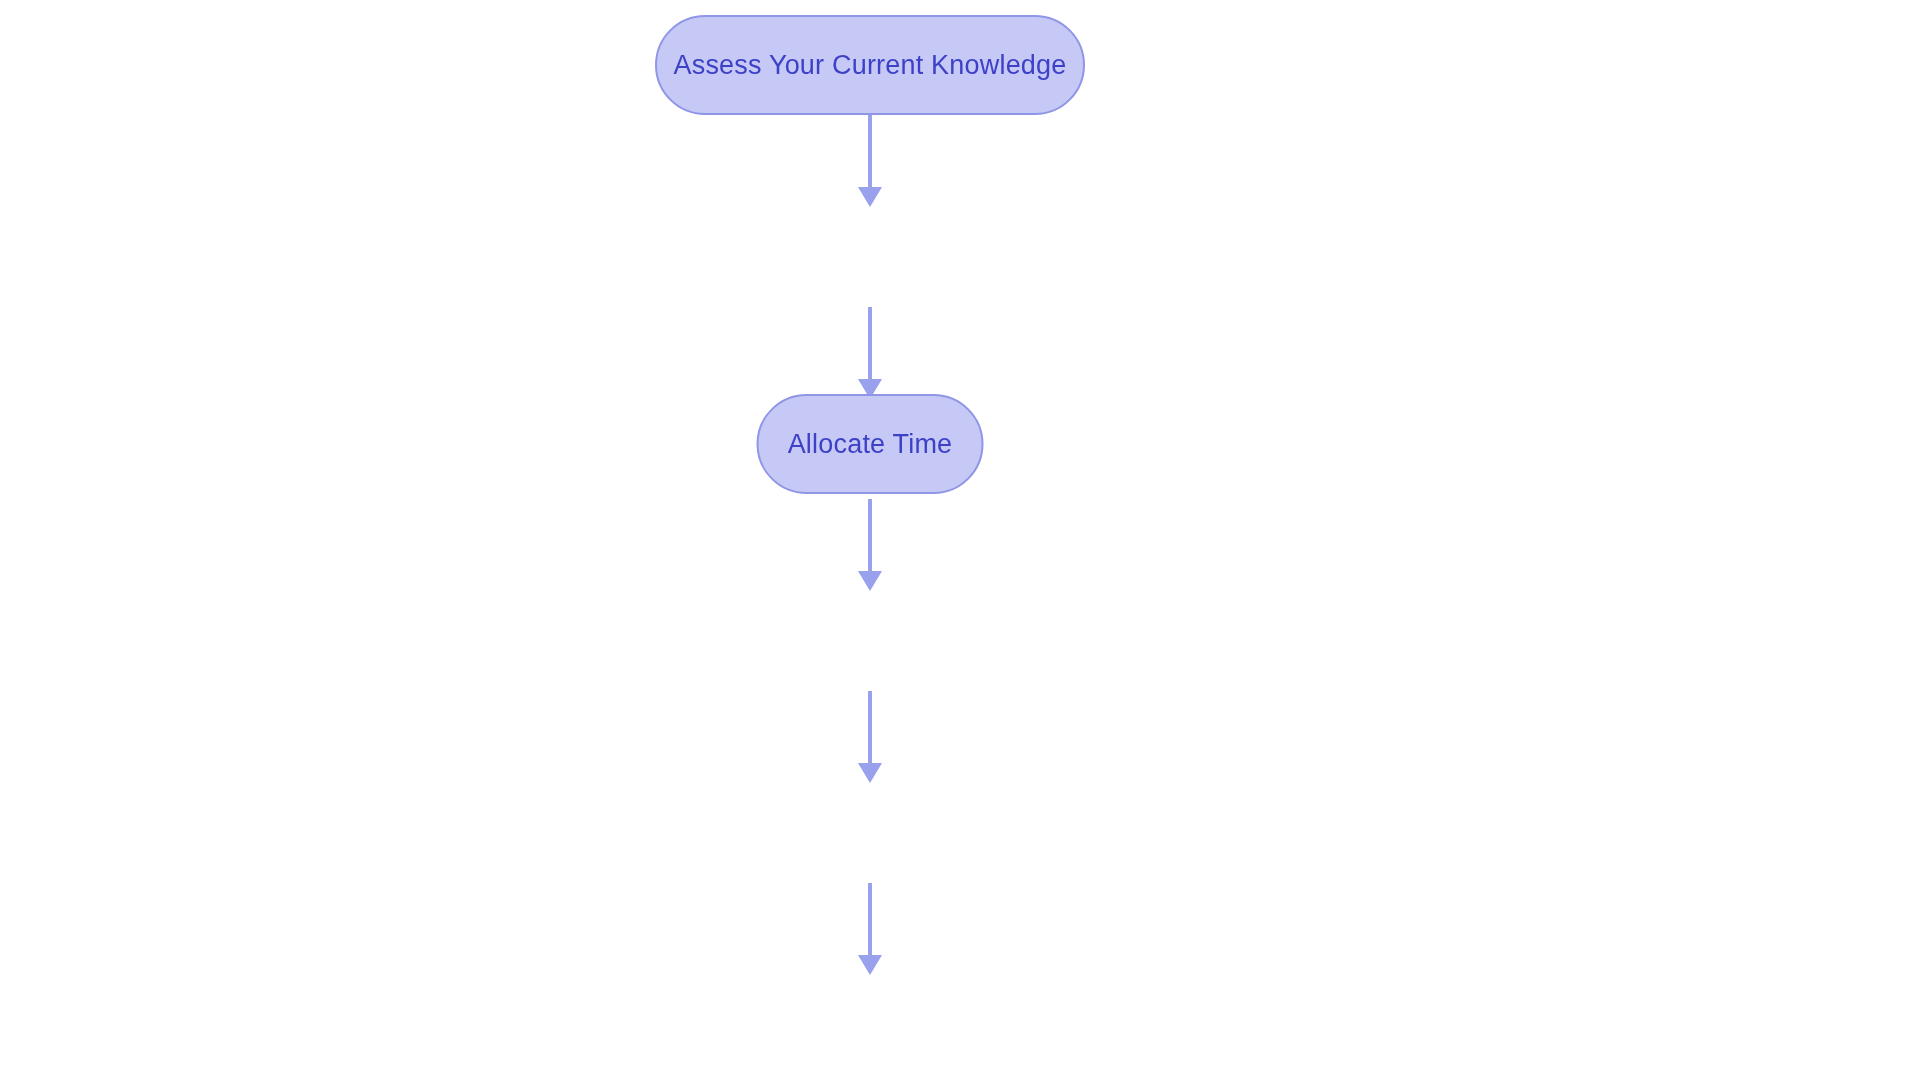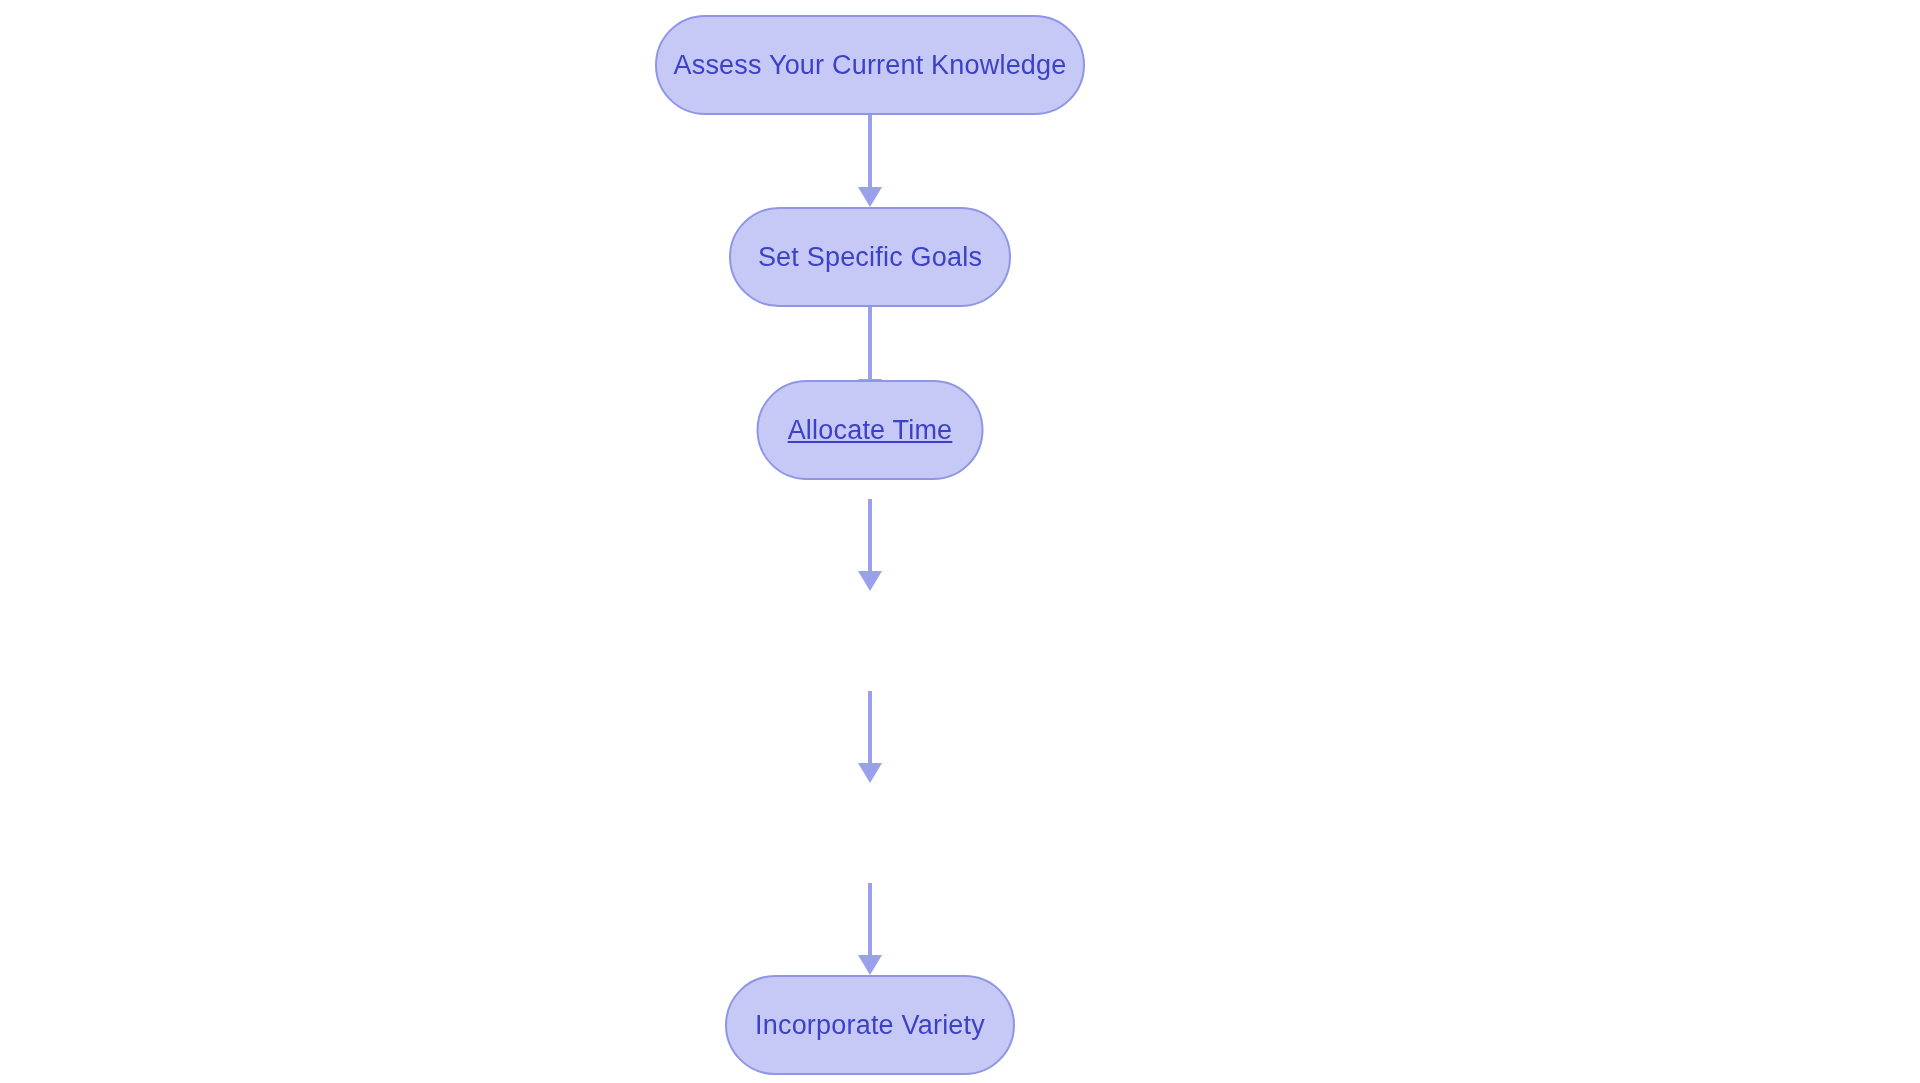--- a/index.html
+++ b/index.html
@@ -34,21 +34,21 @@
     display: flex;
     align-items: center;
     justify-content: center;
     color: var(--node-text);
     font-size: 27px;
     letter-spacing: 0.2px;
     white-space: nowrap;
   }
   .node.n1 { top: 15px;  width: 430px; }
   .node.n2 { top: 207px; width: 282px; }
-  .node.n3 { top: 380px; width: 227px; text-decoration: underline; }
+  .node.n3 { top: 394px; width: 227px; }
   .node.n4 { top: 591px; width: 368px; }
   .node.n5 { top: 783px; width: 192px; }
   .node.n6 { top: 975px; width: 290px; }
 
   .connector {
     position: absolute;
     left: 50%;
     transform: translateX(-50%);
     width: 26px;
     height: 92px;
@@ -87,23 +87,20 @@
 
   <div class="node n1">
     <span>Assess Your Current Knowledge</span>
   </div>
 
   <div class="connector c1">
     <div class="stem"></div>
     <div class="head"></div>
   </div>
 
-  <div class="node n2">
-    <span>Set Specific Goals</span>
-  </div>
 
   <div class="connector c2">
     <div class="stem"></div>
     <div class="head"></div>
   </div>
 
   <div class="node n3">
     <span>Allocate Time</span>
   </div>
 
@@ -117,17 +114,14 @@
     <div class="stem"></div>
     <div class="head"></div>
   </div>
 
 
   <div class="connector c5">
     <div class="stem"></div>
     <div class="head"></div>
   </div>
 
-  <div class="node n6">
-    <span>Incorporate Variety</span>
-  </div>
 
 </div>
 
 </body></html>

